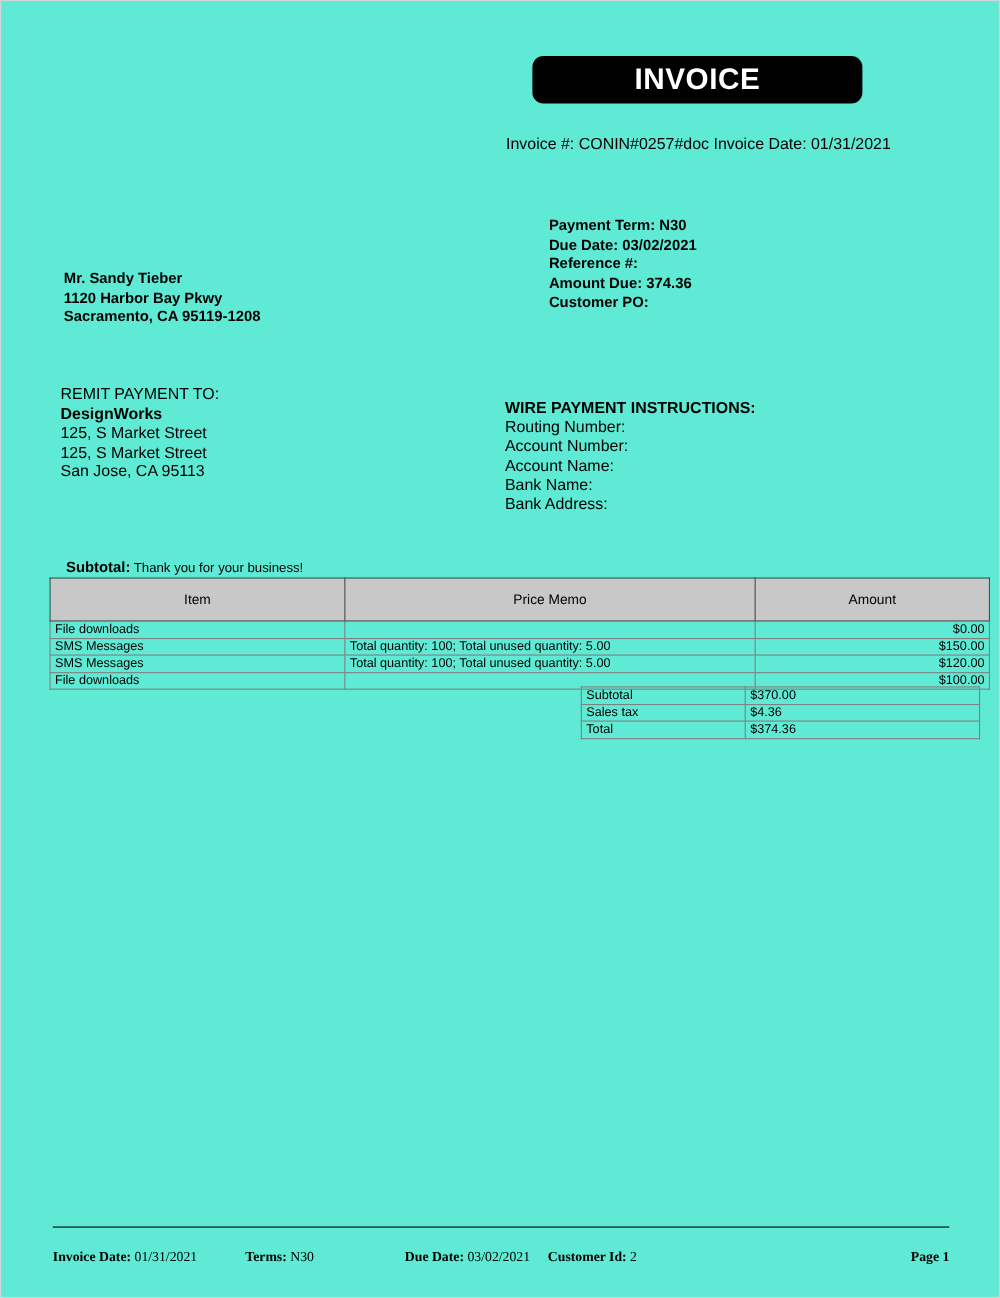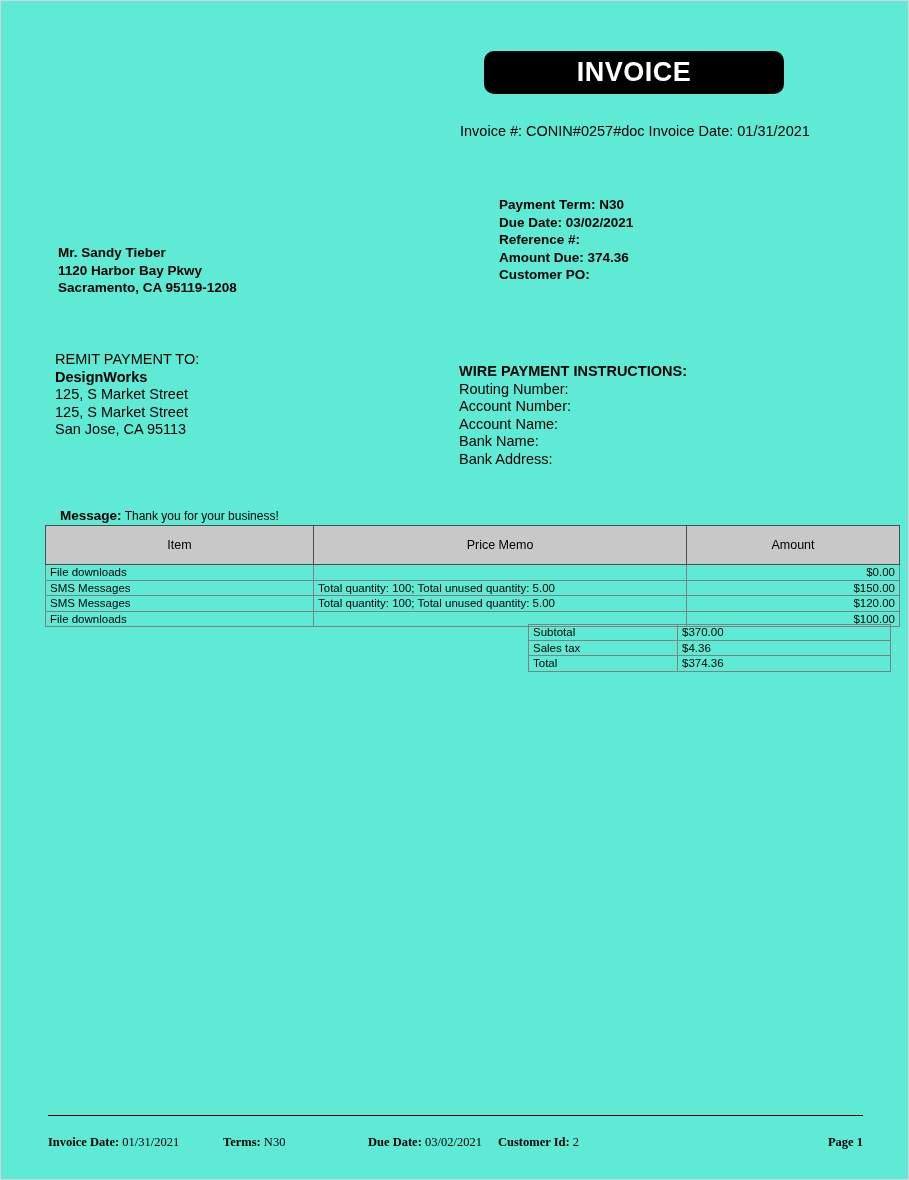--- a/index.html
+++ b/index.html
@@ -212,21 +212,21 @@
   <div class="wire">
     <div class="wire-heading">WIRE PAYMENT INSTRUCTIONS:</div>
     <div>Routing Number:</div>
     <div>Account Number:</div>
     <div>Account Name:</div>
     <div>Bank Name:</div>
     <div>Bank Address:</div>
   </div>
 
   <div class="message-line">
-    <span class="message-label">Message:</span>
+    <span class="message-label">Subtotal:</span>
     <span class="message-text">Thank you for your business!</span>
   </div>
 
   <table class="items-table">
     <thead>
       <tr>
         <th class="col-item">Item</th>
         <th class="col-memo">Price Memo</th>
         <th class="col-amount">Amount</th>
       </tr>

